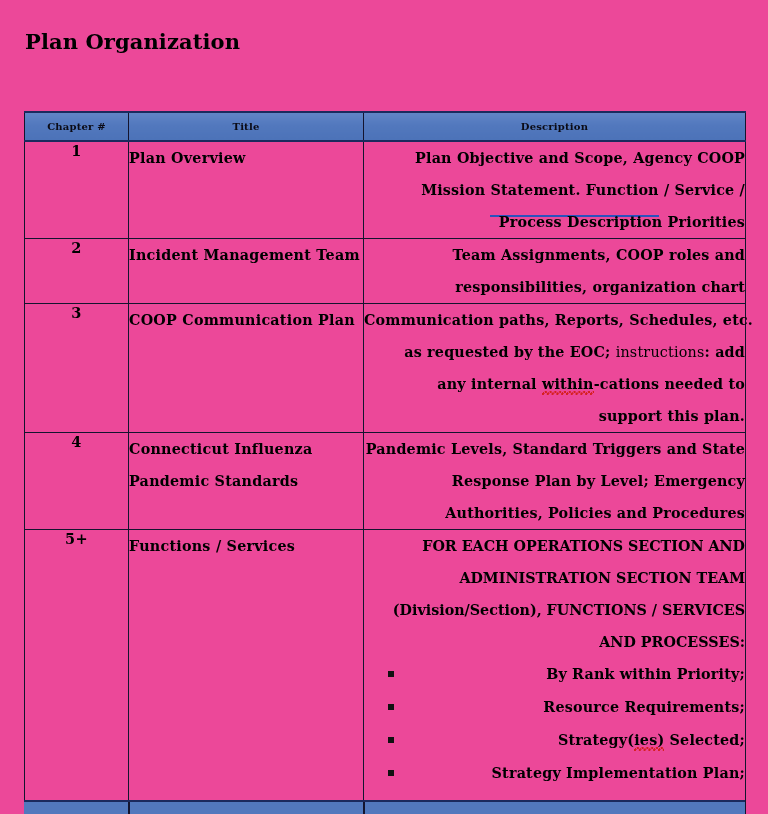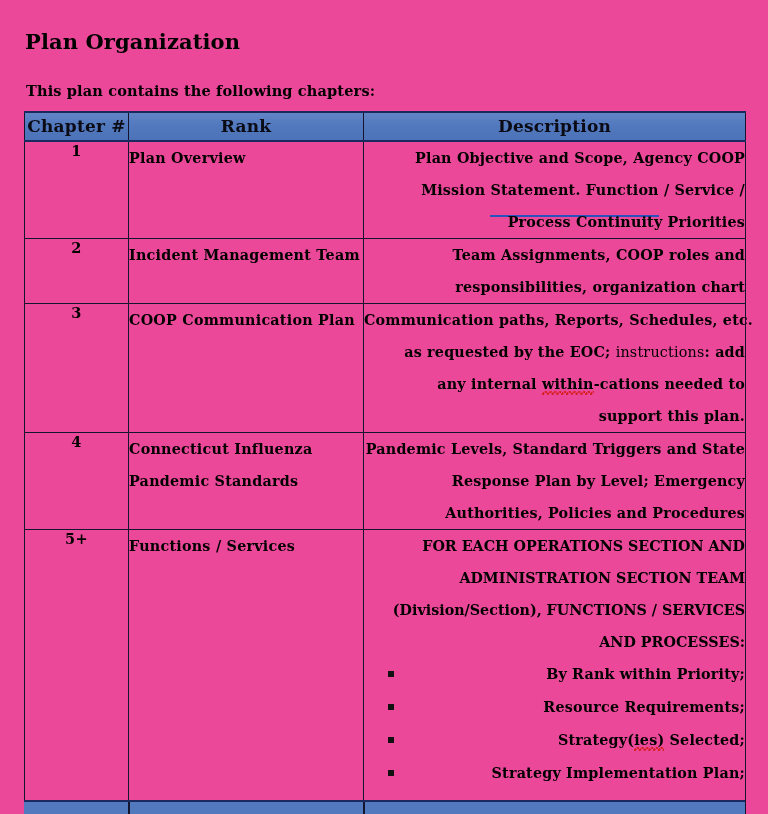--- a/index.html
+++ b/index.html
@@ -66,21 +66,21 @@
     padding: 0;
   }
 
   
   #chapters-table thead th {
     background: #5278bd;
     background-image: linear-gradient(180deg, #6184c6 0%, #5278bd 45%, #4c72b8 100%);
     border-top: 2.4px solid #1b2a5e;
     border-bottom: 2px solid #1b2a5e;
     text-align: center;
-    font-size: 17px;
+    font-size: 10px;
     font-weight: bold;
     letter-spacing: 0.2px;
     height: 27px;
     line-height: 27px;
     color: #0b0b16;
     white-space: nowrap;
   }
 
   
   td.num {
@@ -190,46 +190,45 @@
   #next-row-strip .d1 { left: 104px; }
   #next-row-strip .d2 { left: 339px; }
 </style>
 </head>
 <body>
 
 <div id="page">
 
   <div id="doc-heading">Plan Organization</div>
 
-  <div id="doc-intro">This plan contains the following chapters:</div>
 
   <table id="chapters-table">
     <colgroup>
       <col class="c-num">
       <col class="c-title">
       <col class="c-desc">
     </colgroup>
 
     <thead>
       <tr>
         <th>Chapter #</th>
-        <th>Rank</th>
+        <th>Title</th>
         <th>Description</th>
       </tr>
     </thead>
 
     <tbody>
 
       <tr class="r1">
         <td class="num">1</td>
         <td class="title">Plan Overview</td>
         <td class="desc">
           <div class="line">Plan Objective and Scope, Agency COOP</div>
           <div class="line"><span>Mission </span><span class="grammar">Statement.  Function</span><span> / Service /</span></div>
-          <div class="line">Process Continuity Priorities</div>
+          <div class="line">Process Description Priorities</div>
         </td>
       </tr>
 
       <tr class="r2">
         <td class="num">2</td>
         <td class="title">Incident Management Team</td>
         <td class="desc">
           <div class="line">Team Assignments, COOP roles and</div>
           <div class="line">responsibilities, organization chart</div>
         </td>

